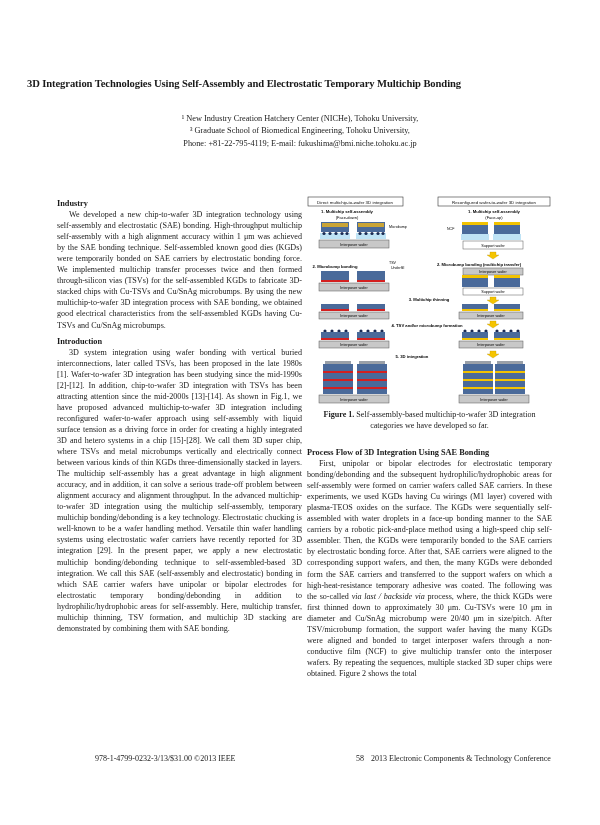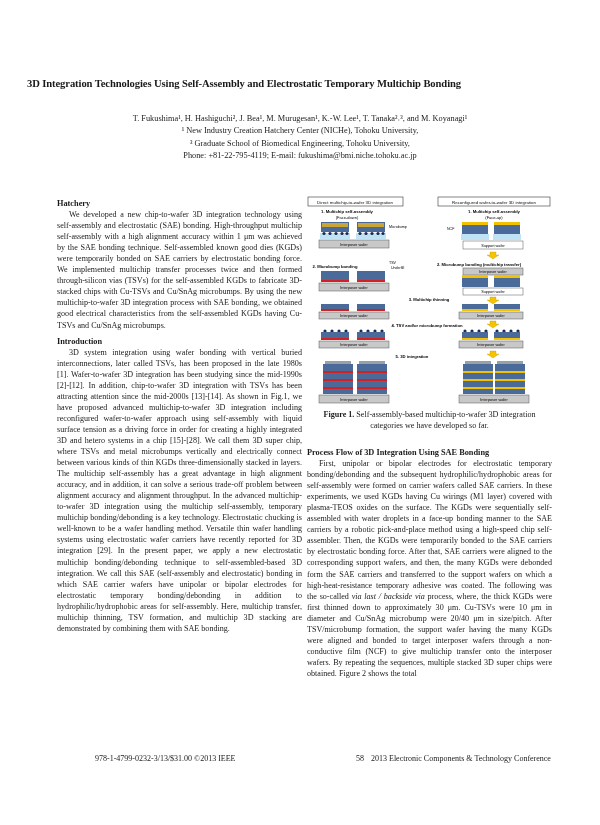--- a/index.html
+++ b/index.html
@@ -24,28 +24,27 @@
   .f-mid { left: 295px; margin-left: 20px; }
   .f-right { left: 330px; }
   em { font-style: italic; }
 </style>
 </head>
 <body>
 
 <div class="title">3D Integration Technologies Using Self-Assembly and Electrostatic Temporary Multichip Bonding</div>
 
 <div class="authors">
-  <div>T. Fukushima¹, H. Hashiguchi², J. Bea¹, M. Murugesan¹, K.-W. Lee¹, T. Tanaka²˒³, and M. Koyanagi¹</div>
   <div>¹ New Industry Creation Hatchery Center (NICHe), Tohoku University,</div>
   <div>³ Graduate School of Biomedical Engineering, Tohoku University,</div>
   <div>Phone: +81-22-795-4119; E-mail: fukushima@bmi.niche.tohoku.ac.jp</div>
 </div>
 
 <div class="col col-left">
-  <p class="h">Hatchery</p>
+  <p class="h">Industry</p>
   <p class="p">We developed a new chip-to-wafer 3D integration technology using self-assembly and electrostatic (SAE) bonding. High-throughput multichip self-assembly with a high alignment accuracy within 1 μm was achieved by the SAE bonding technique. Self-assembled known good dies (KGDs) were temporarily bonded on SAE carriers by electrostatic bonding force. We implemented multichip transfer processes twice and then formed through-silicon vias (TSVs) for the self-assembled KGDs to fabricate 3D-stacked chips with Cu-TSVs and Cu/SnAg microbumps. By using the new multichip-to-wafer 3D integration process with SAE bonding, we obtained good electrical characteristics from the self-assembled KGDs having Cu-TSVs and Cu/SnAg microbumps.</p>
   <div class="gap"></div>
   <p class="h">Introduction</p>
   <p class="p">3D system integration using wafer bonding with vertical buried interconnections, later called TSVs, has been proposed in the late 1980s [1]. Wafer-to-wafer 3D integration has been studying since the mid-1990s [2]-[12]. In addition, chip-to-wafer 3D integration with TSVs has been attracting attention since the mid-2000s [13]-[14]. As shown in Fig.1, we have proposed advanced multichip-to-wafer 3D integration including reconfigured wafer-to-wafer approach using self-assembly with liquid surface tension as a driving force in order for creating a highly integrated 3D and hetero systems in a chip [15]-[28]. We call them 3D super chip, where TSVs and metal microbumps vertically and electrically connect between various kinds of thin KGDs three-dimensionally stacked in layers. The multichip self-assembly has a great advantage in high alignment accuracy, and in addition, it can solve a serious trade-off problem between alignment accuracy and alignment throughput. In the advanced multichip-to-wafer 3D integration using the multichip self-assembly, temporary multichip bonding/debonding is a key technology. Electrostatic chucking is well-known to be a wafer handling method. Versatile thin wafer handling systems using electrostatic wafer carriers have recently reported for 3D integration [29]. In the present paper, we apply a new electrostatic multichip bonding/debonding technique to self-assembled-based 3D integration. We call this SAE (self-assembly and electrostatic) bonding in which SAE carrier wafers have unipolar or bipolar electrodes for electrostatic temporary bonding/debonding in addition to hydrophilic/hydrophobic areas for self-assembly. Here, multichip transfer, multichip thinning, TSV formation, and multichip 3D stacking are demonstrated by combining them with SAE bonding.</p>
 </div>
 
 <div class="fig">
   <svg width="245" height="210" viewBox="0 0 245 210" xmlns="http://www.w3.org/2000/svg" font-family="Liberation Sans, sans-serif">
 
     <rect x="1" y="1" width="95" height="9" fill="#fff" stroke="#333" stroke-width="0.6"></rect>

